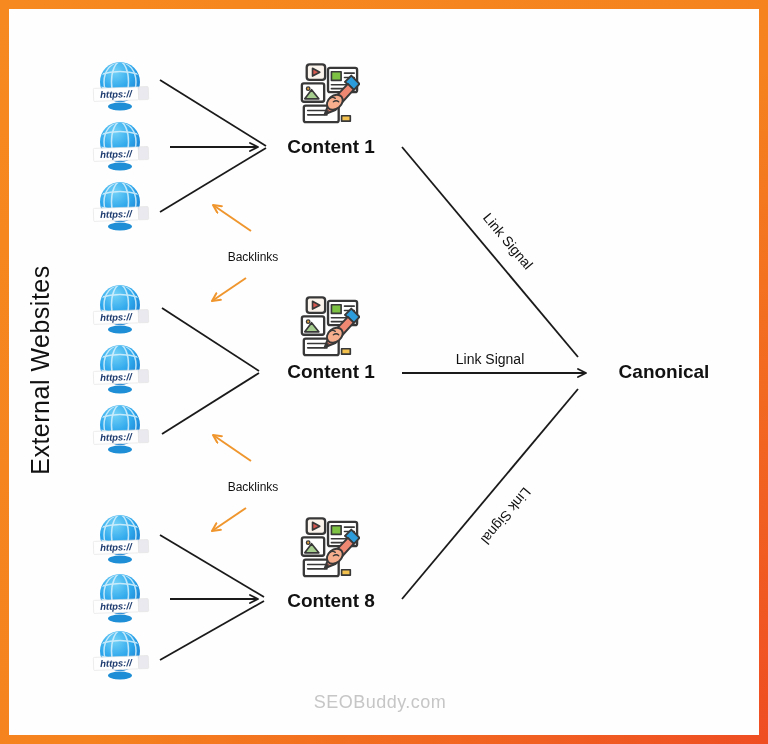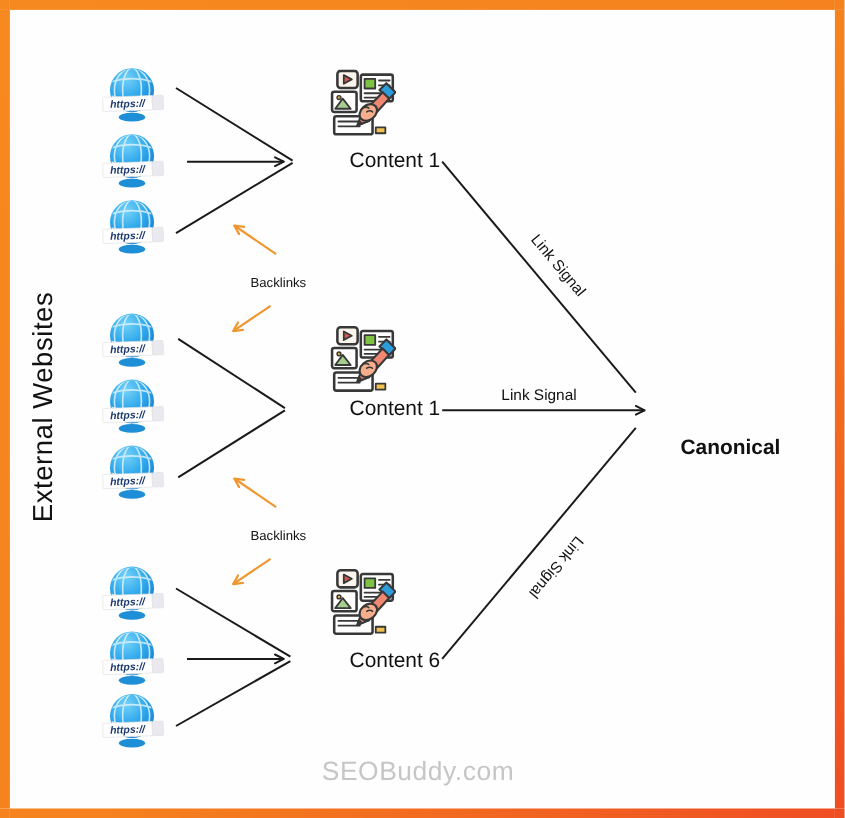--- a/index.html
+++ b/index.html
@@ -8,27 +8,27 @@
     font-family:"Liberation Sans",sans-serif;color:#111;
   }
   .frame{
     position:absolute;inset:0;pointer-events:none;z-index:50;
     border:9px solid transparent;
     border-image:linear-gradient(135deg,#F6891F 0%,#F5821E 55%,#EF4E23 100%) 1;
   }
   .lines-layer{position:absolute;left:0;top:0;width:768px;height:744px;z-index:1;}
   .lbl{position:absolute;white-space:nowrap;z-index:3;transform:translate(-50%,-50%);}
   .lbl-side{font-size:25px;letter-spacing:.5px;transform:translate(-50%,-50%) rotate(-90deg);}
-  .lbl-content{font-size:19px;font-weight:400;margin-left:28px;}
-  .lbl-canonical{font-size:19px;font-weight:700;margin-top:36px;}
+  .lbl-content{font-size:19px;font-weight:700;}
+  .lbl-canonical{font-size:19px;font-weight:700;}
   .lbl-backlinks{font-size:12px;}
   .lbl-signal{font-size:14px;}
   .rot50{transform:translate(-50%,-50%) rotate(50deg);}
   .rot130{transform:translate(-50%,-50%) rotate(130deg);}
-  .lbl-watermark{font-size:24px;font-weight:500;color:#C6C6C6;letter-spacing:.5px;}
+  .lbl-watermark{font-size:18px;font-weight:500;color:#C6C6C6;letter-spacing:.5px;}
   .globe{position:absolute;width:60px;height:56px;z-index:2;}
   .globe-text{font-family:"Liberation Sans",sans-serif;font-size:9.5px;font-weight:700;font-style:italic;fill:#1C3A6E;text-anchor:middle;}
   .content-icon{position:absolute;width:62px;height:62px;z-index:2;}
   .defs-hidden{position:absolute;width:0;height:0;overflow:hidden;}
 </style>
 </head>
 <body>
 
 <div class="canvas">
 
@@ -161,21 +161,21 @@
       <use href="#sym-content"></use>
     </svg>
   <svg class="content-icon" style="left:298px;top:517px" viewBox="0 0 64 64">
       <use href="#sym-content"></use>
     </svg>
 
   <div class="lbl lbl-side" style="left:40px;top:370px">External Websites</div>
 
   <div class="lbl lbl-content" style="left:331px;top:147px">Content 1</div>
   <div class="lbl lbl-content" style="left:331px;top:372px">Content 1</div>
-  <div class="lbl lbl-content" style="left:331px;top:601px">Content 6</div>
+  <div class="lbl lbl-content" style="left:331px;top:601px">Content 8</div>
 
   <div class="lbl lbl-backlinks" style="left:253px;top:257px">Backlinks</div>
   <div class="lbl lbl-backlinks" style="left:253px;top:487px">Backlinks</div>
 
   <div class="lbl lbl-signal rot50" style="left:508px;top:241px">Link Signal</div>
   <div class="lbl lbl-signal" style="left:490px;top:359px">Link Signal</div>
   <div class="lbl lbl-signal rot130" style="left:506px;top:516px">Link Signal</div>
 
   <div class="lbl lbl-canonical" style="left:664px;top:372px">Canonical</div>
 

